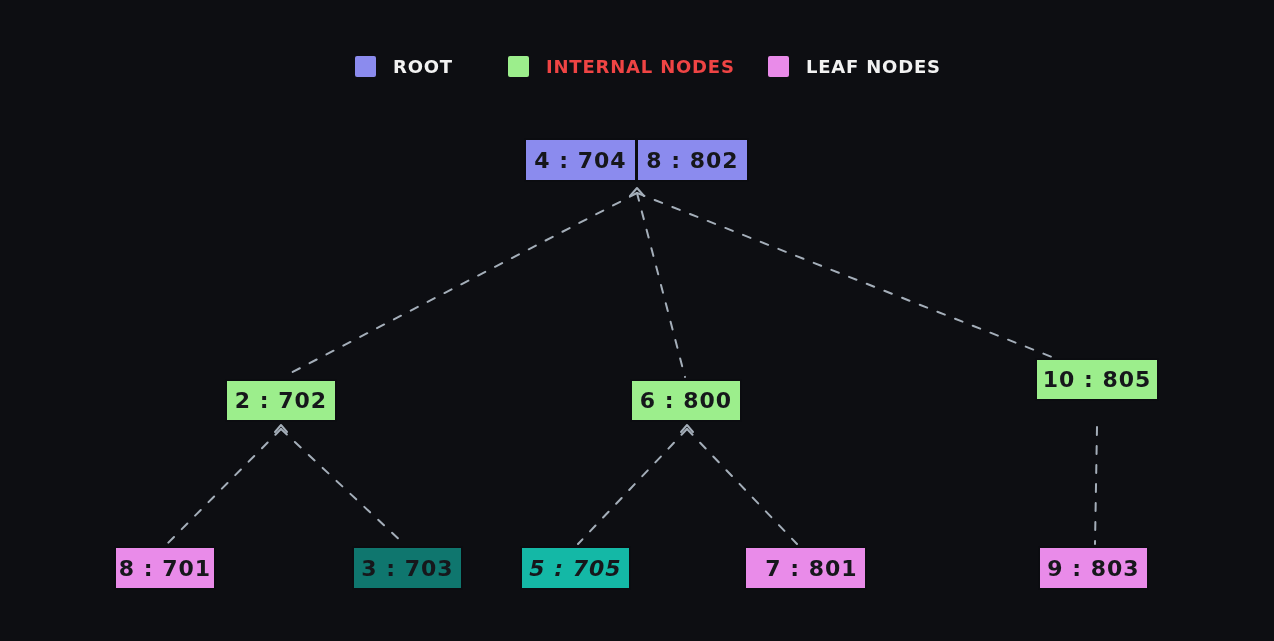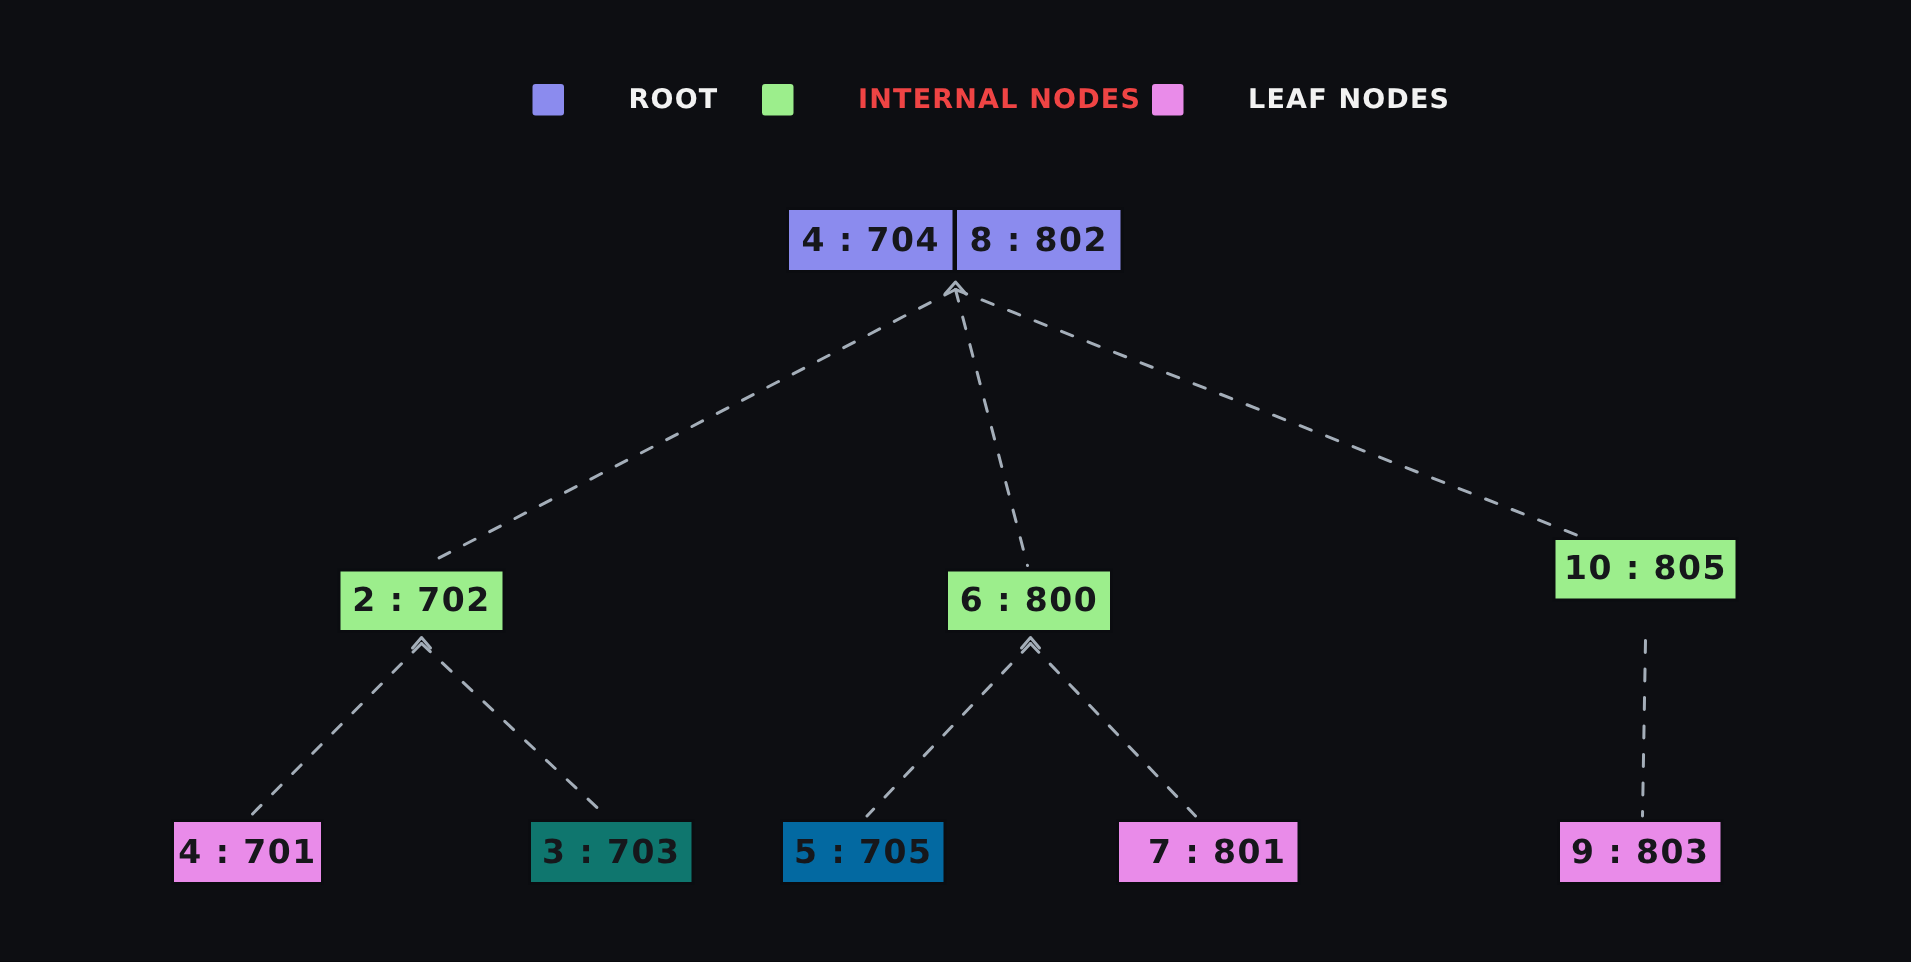--- a/index.html
+++ b/index.html
@@ -27,21 +27,20 @@
     height: 21px;
     border-radius: 2px;
     flex: 0 0 auto;
   }
   .legend-label {
     color: #f2f2f2;
     font-size: 18px;
     font-weight: bold;
     letter-spacing: 0.8px;
     white-space: nowrap;
-    margin-left: 26px;
   }
   
   svg.edges {
     position: absolute;
     left: 0; top: 0;
     width: 1274px; height: 641px;
     pointer-events: none;
   }
   
   .node {
@@ -113,27 +112,27 @@
     <div class="cell" style="background: rgb(156, 238, 140); color: rgb(22, 23, 27);">2 : 702</div>
   </div>
   <div class="node inode" style="left:630px; top:379px">
     <div class="cell" style="background: rgb(156, 238, 140); color: rgb(22, 23, 27);">6 : 800</div>
   </div>
   <div class="node inode-wide" style="left:1035px; top:358px">
     <div class="cell" style="background: rgb(156, 238, 140); color: rgb(22, 23, 27);">10 : 805</div>
   </div>
 
   <div class="node leaf-narrow" style="left:114px; top:546px">
-    <div class="cell" style="background: rgb(233, 139, 233); color: rgb(22, 23, 27);">4 : 701</div>
+    <div class="cell" style="background: rgb(233, 139, 233); color: rgb(22, 23, 27);">8 : 701</div>
   </div>
   <div class="node leaf" style="left:352px; top:546px">
     <div class="cell" style="background: #0f766e; color: rgb(22, 23, 27);">3 : 703</div>
   </div>
   <div class="node leaf" style="left:520px; top:546px">
-    <div class="cell" style="background: #0369a1; color: rgb(22, 23, 27);">5 : 705</div>
+    <div class="cell" style="background: #14b8a6; color: rgb(22, 23, 27); font-style: italic;">5 : 705</div>
   </div>
   <div class="node leaf" style="left:744px; top:546px">
     <div class="cell" style="background: rgb(233, 139, 233); color: rgb(22, 23, 27); padding-left: 12px;">7 : 801</div>
   </div>
   <div class="node leaf" style="left:1038px; top:546px">
     <div class="cell" style="background: rgb(233, 139, 233); color: rgb(22, 23, 27);">9 : 803</div>
   </div>
 
 </div>
 

